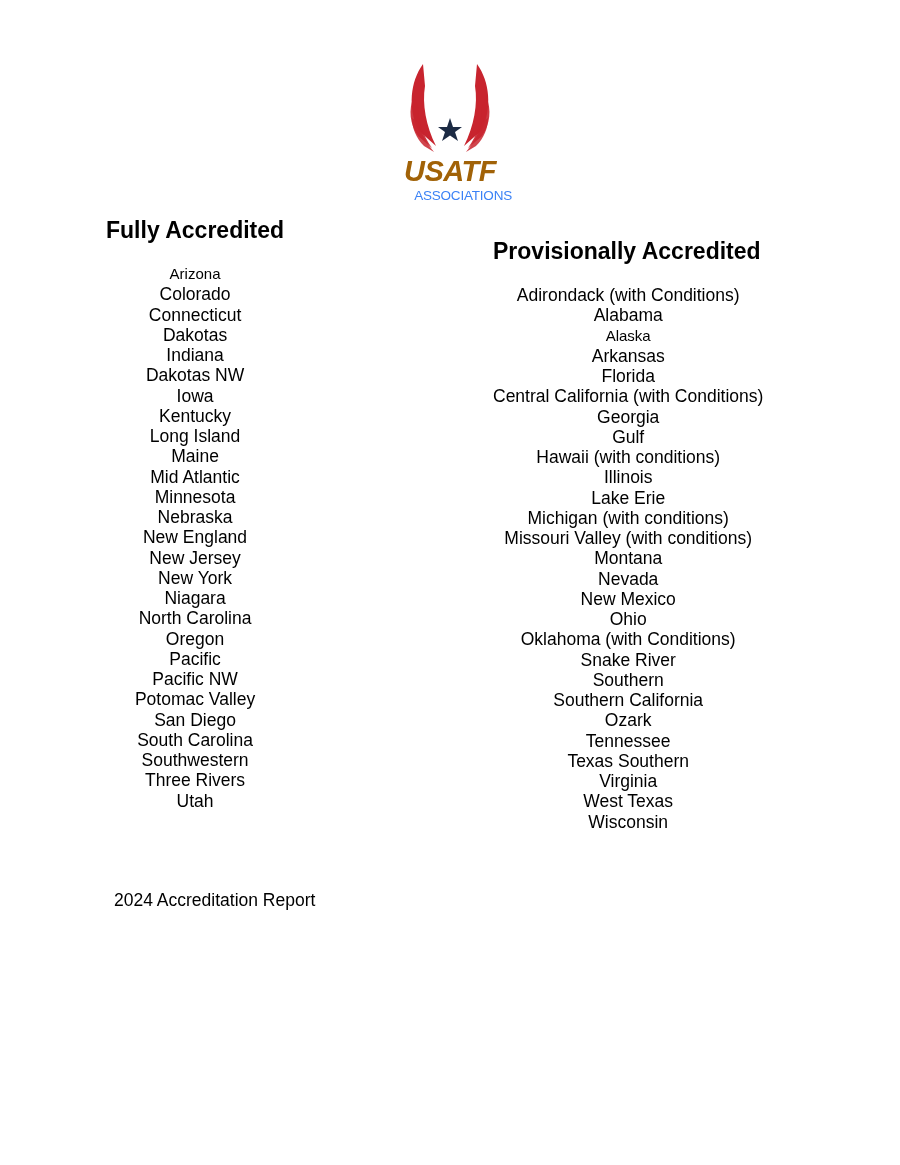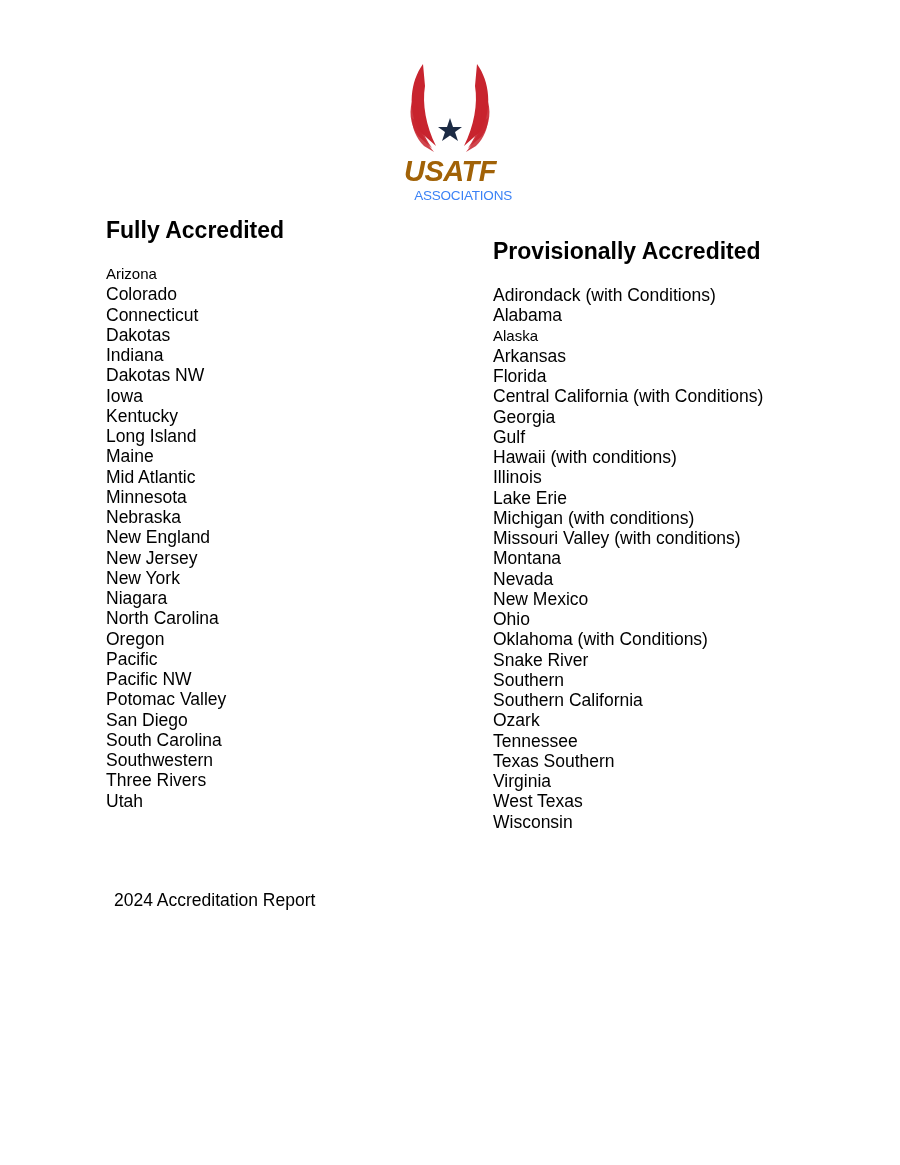--- a/index.html
+++ b/index.html
@@ -10,21 +10,21 @@
   .logo-text { position: absolute; left: 0; top: 96px; width: 124px; text-align: center;
                font-weight: bold; font-style: italic; font-size: 29px; letter-spacing: -0.5px;
                color: #a16207; line-height: 30px; }
   .logo-sub { position: absolute; left: 0; top: 128px; width: 124px; text-align: right;
               font-size: 13.5px; color: #3b82f6; letter-spacing: -0.2px; line-height: 16px; }
   .col { position: absolute; }
   .col-left { left: 106px; top: 216px; }
   .col-right { left: 476px; top: 237px; margin-left: 17px; }
   .heading { font-weight: bold; font-size: 23px; line-height: 28px; margin: 0 0 20px 0; }
   ul { list-style: none; margin: 0; padding: 0; }
-  li { font-size: 17.5px; line-height: 20.25px; white-space: nowrap; }
+  li { font-size: 17.5px; line-height: 20.25px; white-space: nowrap; text-align: center; }
   li.small { font-size: 15px; }
   .footer { position: absolute; left: 106px; top: 889px; font-size: 17.5px; line-height: 22px; margin-left: 8px; }
 </style>
 </head>
 <body>
 
 <div class="logo">
   <svg width="124" height="96" viewBox="0 0 124 96">
 
     <g fill="#c8242e">

